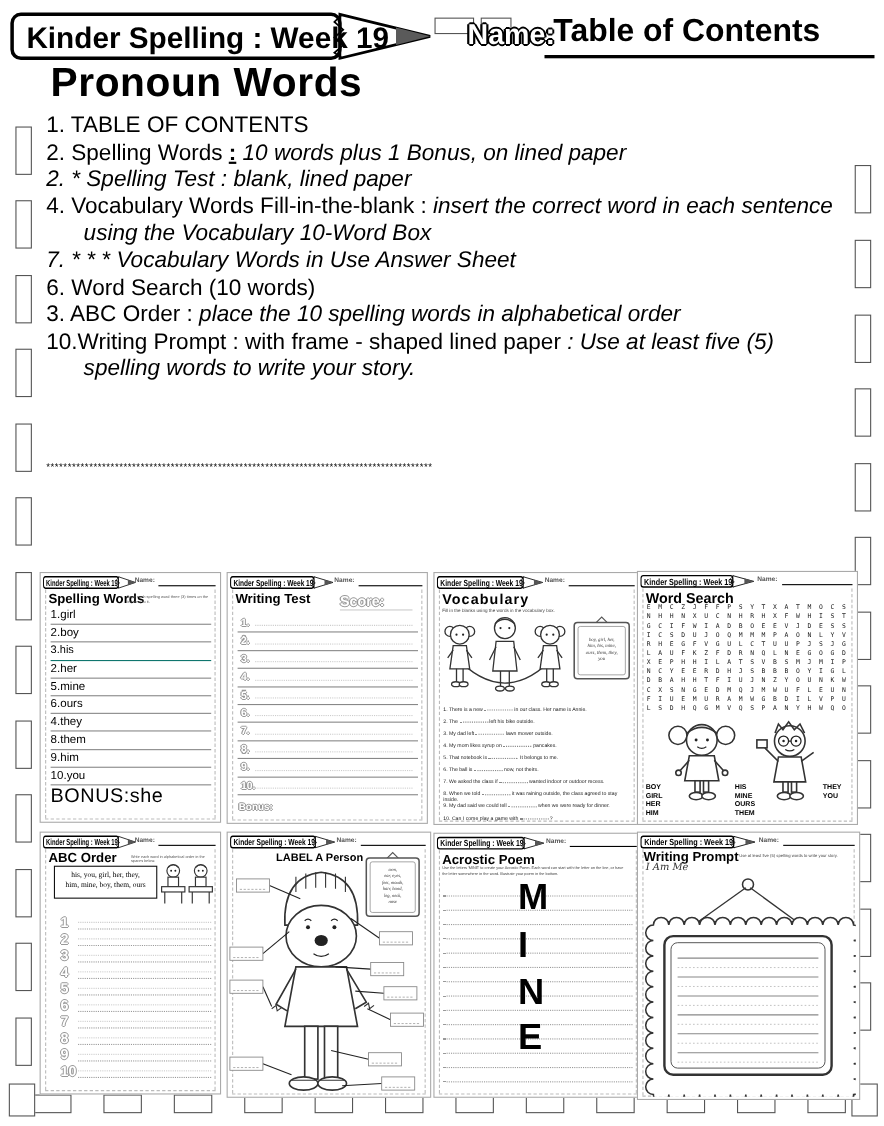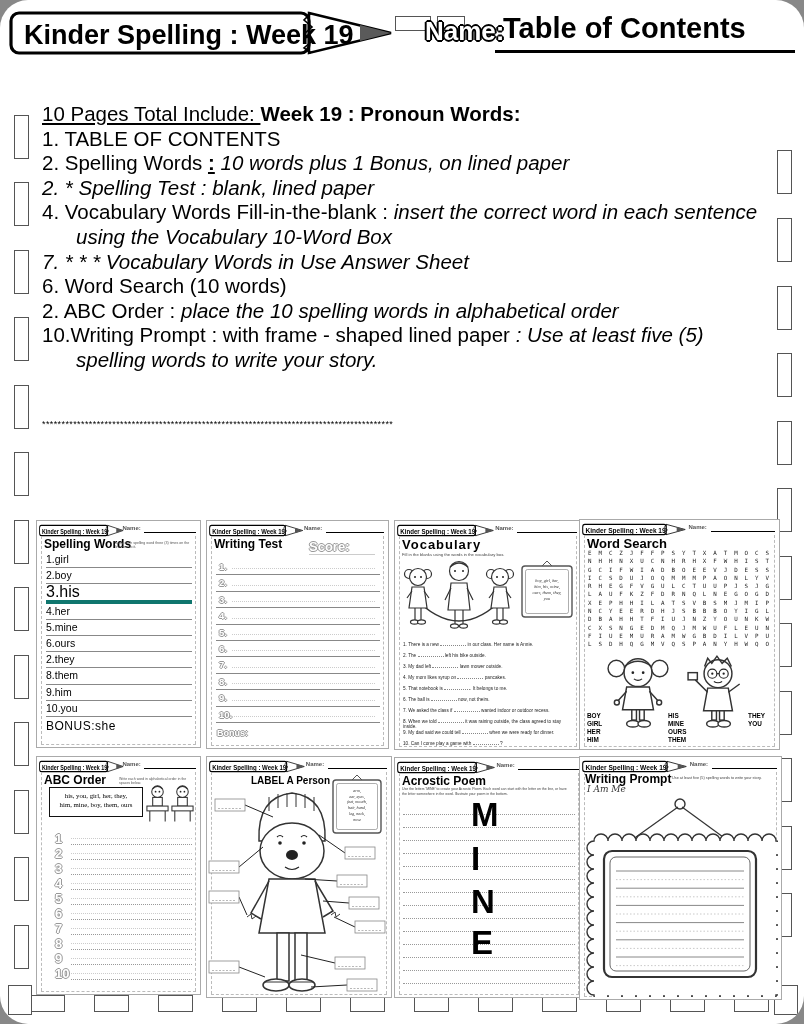--- a/index.html
+++ b/index.html
@@ -1,17 +1,17 @@
 <!DOCTYPE html>
 <html><head>
 <meta charset="utf-8">
 <style>
   html,body{margin:0;padding:0;background:#888;}
   .page{position:relative;width:804px;height:1024px;background:#fff;margin:0 auto;
-        font-family:"Liberation Sans",sans-serif;color:#000;overflow:hidden;border-radius:28px;}
+        font-family:"Liberation Sans",sans-serif;color:#000;overflow:hidden;}
   .brect{position:absolute;border:1.5px solid #555;background:#fff;}
   .it{font-style:italic}.bd{font-weight:bold}.un{text-decoration:underline}
   .bubble{color:#fff;font-weight:bold;
     text-shadow:-2px 0 #000,2px 0 #000,0 -2px #000,0 2px #000,-1px -1px #000,1px -1px #000,-1px 1px #000,1px 1px #000;}
   .olg{color:#fff;font-weight:bold;
     text-shadow:-1px 0 #999,1px 0 #999,0 -1px #999,0 1px #999;}
   .page-title{position:absolute;left:46px;top:54px;font-size:37px;font-weight:bold;letter-spacing:.5px;}
   .big-name{position:absolute;left:425px;top:10px;width:372px;height:42px;}
   .big-name .nl{position:absolute;left:0;top:6px;font-size:26px;}
   .big-name .nv{position:absolute;left:78px;top:2px;font-size:29px;font-weight:bold;white-space:nowrap;}
@@ -94,30 +94,30 @@
     <polyline points="303,5 296,12 304,19 296,26 304,33 296,40 303,45" fill="none" stroke="#000" stroke-width="1.6"></polyline>
     <text x="16" y="36" font-size="27" font-weight="bold" font-family="Liberation Sans, sans-serif">Kinder Spelling : Week 19</text>
   </svg>
 
   <div class="big-name">
     <span class="nl bubble">Name:</span>
     <span class="nv">Table of Contents</span>
     <div class="ul"></div>
   </div>
 
+  <div class="page-title">Pronoun Words</div>
 
   <div class="toc" id="toc">
-      <div class="toc-item"><span class="un">10 Pages Total Include: </span><span class="bd ">Week 19 : Pronoun Words:</span></div>
       <div class="toc-item"><span class="">1. TABLE OF CONTENTS</span></div>
       <div class="toc-item"><span class="">2. Spelling Words </span><span class="bd un">:</span><span class=""> </span><span class="it ">10 words plus 1 Bonus, on lined paper</span></div>
       <div class="toc-item"><span class="it ">2. * Spelling Test : blank, lined paper</span></div>
       <div class="toc-item"><span class="">4. Vocabulary Words Fill-in-the-blank : </span><span class="it ">insert the correct word in each sentence using the Vocabulary 10-Word Box</span></div>
       <div class="toc-item"><span class="it ">7. * * *  Vocabulary Words in Use Answer Sheet</span></div>
       <div class="toc-item"><span class="">6. Word Search (10 words)</span></div>
-      <div class="toc-item"><span class="">2. ABC Order : </span><span class="it ">place the 10 spelling words in alphabetical order</span></div>
+      <div class="toc-item"><span class="">3. ABC Order : </span><span class="it ">place the 10 spelling words in alphabetical order</span></div>
       <div class="toc-item"><span class="">10.Writing Prompt : with frame - shaped lined paper </span><span class="it ">: Use at least five (5) spelling words to write your story.</span></div>
     </div>
 
   <div class="sep">******************************************************************************************</div>
 
 
   <div class="thumb" id="t1">
       <div class="mini-head">
     <svg width="58%" height="13" viewBox="0 0 160 15" preserveAspectRatio="none">
       <polygon points="119,1.5 146,7.5 119,13.5" fill="#fff" stroke="#000"></polygon>
@@ -130,29 +130,29 @@
     <span style="position:absolute;right:2px;top:9px;width:33%;border-bottom:1px solid #000"></span>
   </div>
   <div class="side-dash" style="left:4px"></div>
   <div class="side-dash" style="right:4px"></div>
   <div class="bot-dash"></div>
     <div class="mini-title" style="left:7px;top:16px">Spelling Words</div>
     <div style="position:absolute;left:78px;top:20px;right:8px;font-size:3.6px;color:#555">Copy each spelling word three (3) times on the line next to it.</div>
     <div style="position:absolute;left:9px;top:31px;right:8px">
       <div style="height:15.2px;border-bottom:1px solid #888;font-size:10.5px;line-height:15px">1.girl</div>
         <div style="height:15.2px;border-bottom:1px solid #888;font-size:10.5px;line-height:15px">2.boy</div>
-        <div style="height:15.2px;border-bottom:4px solid #0f766e;font-size:16px;line-height:15px">3.his</div>
-        <div style="height:15.2px;border-bottom:1px solid #888;font-size:10.5px;line-height:15px">4.her</div>
+        <div style="height:15.2px;border-bottom:1px solid #0f766e;font-size:10px;line-height:15px">3.his</div>
+        <div style="height:15.2px;border-bottom:1px solid #888;font-size:10.5px;line-height:15px">2.her</div>
         <div style="height:15.2px;border-bottom:1px solid #888;font-size:10.5px;line-height:15px">5.mine</div>
         <div style="height:15.2px;border-bottom:1px solid #888;font-size:10.5px;line-height:15px">6.ours</div>
-        <div style="height:15.2px;border-bottom:1px solid #888;font-size:10.5px;line-height:15px">2.they</div>
+        <div style="height:15.2px;border-bottom:1px solid #888;font-size:10.5px;line-height:15px">4.they</div>
         <div style="height:15.2px;border-bottom:1px solid #888;font-size:10.5px;line-height:15px">8.them</div>
         <div style="height:15.2px;border-bottom:1px solid #888;font-size:10.5px;line-height:15px">9.him</div>
         <div style="height:15.2px;border-bottom:1px solid #888;font-size:10.5px;line-height:15px">10.you</div>
-      <div style="height:17px;font-size:12px;line-height:18px;letter-spacing:.5px">BONUS:she</div>
+      <div style="height:17px;font-size:18px;line-height:18px;letter-spacing:.5px">BONUS:she</div>
     </div>
     </div>
   <div class="thumb" id="t2">
       <div class="mini-head">
     <svg width="58%" height="13" viewBox="0 0 160 15" preserveAspectRatio="none">
       <polygon points="119,1.5 146,7.5 119,13.5" fill="#fff" stroke="#000"></polygon>
       <polygon points="134,4.6 146,7.5 134,10.4" fill="#555"></polygon>
       <rect x="1" y="1.5" width="118" height="12" rx="3" fill="#fff" stroke="#000" stroke-width="1.5"></rect>
       <polyline points="120,1.5 116,5 121,8 116,11 120,13.5" fill="none" stroke="#000" stroke-width="0.8"></polyline>
       <text x="5" y="11" font-size="9.3" font-weight="bold" font-family="Liberation Sans, sans-serif">Kinder Spelling : Week 19</text>

